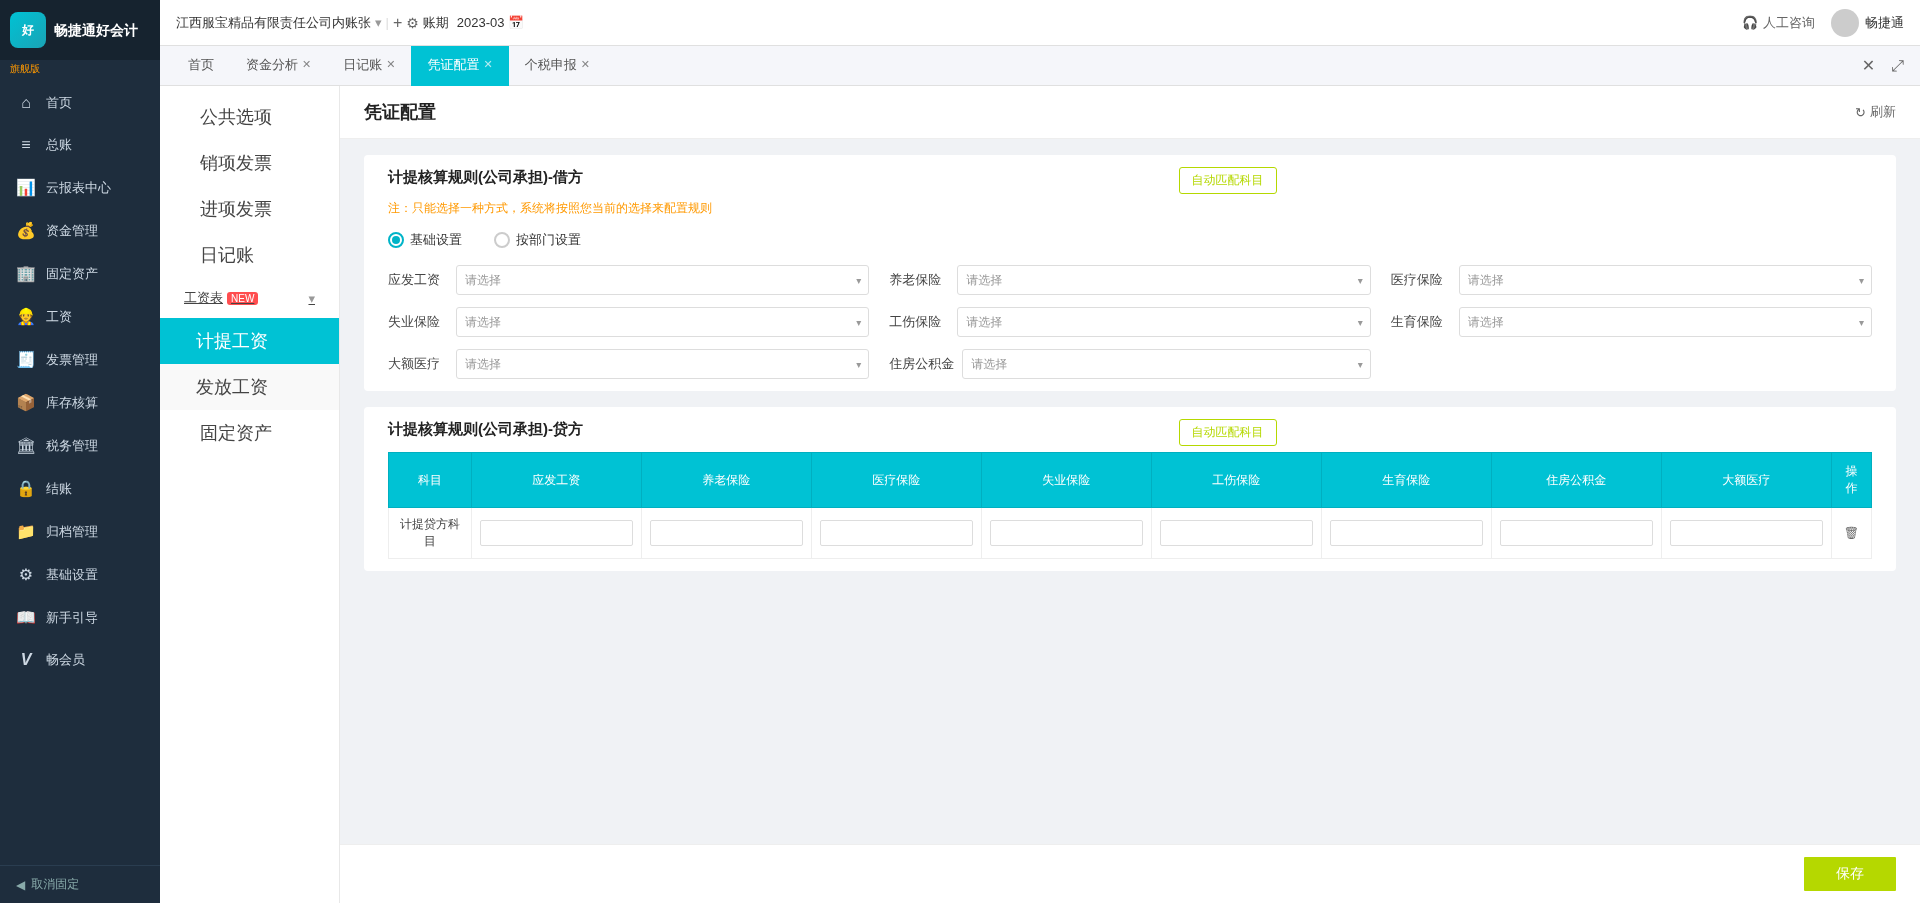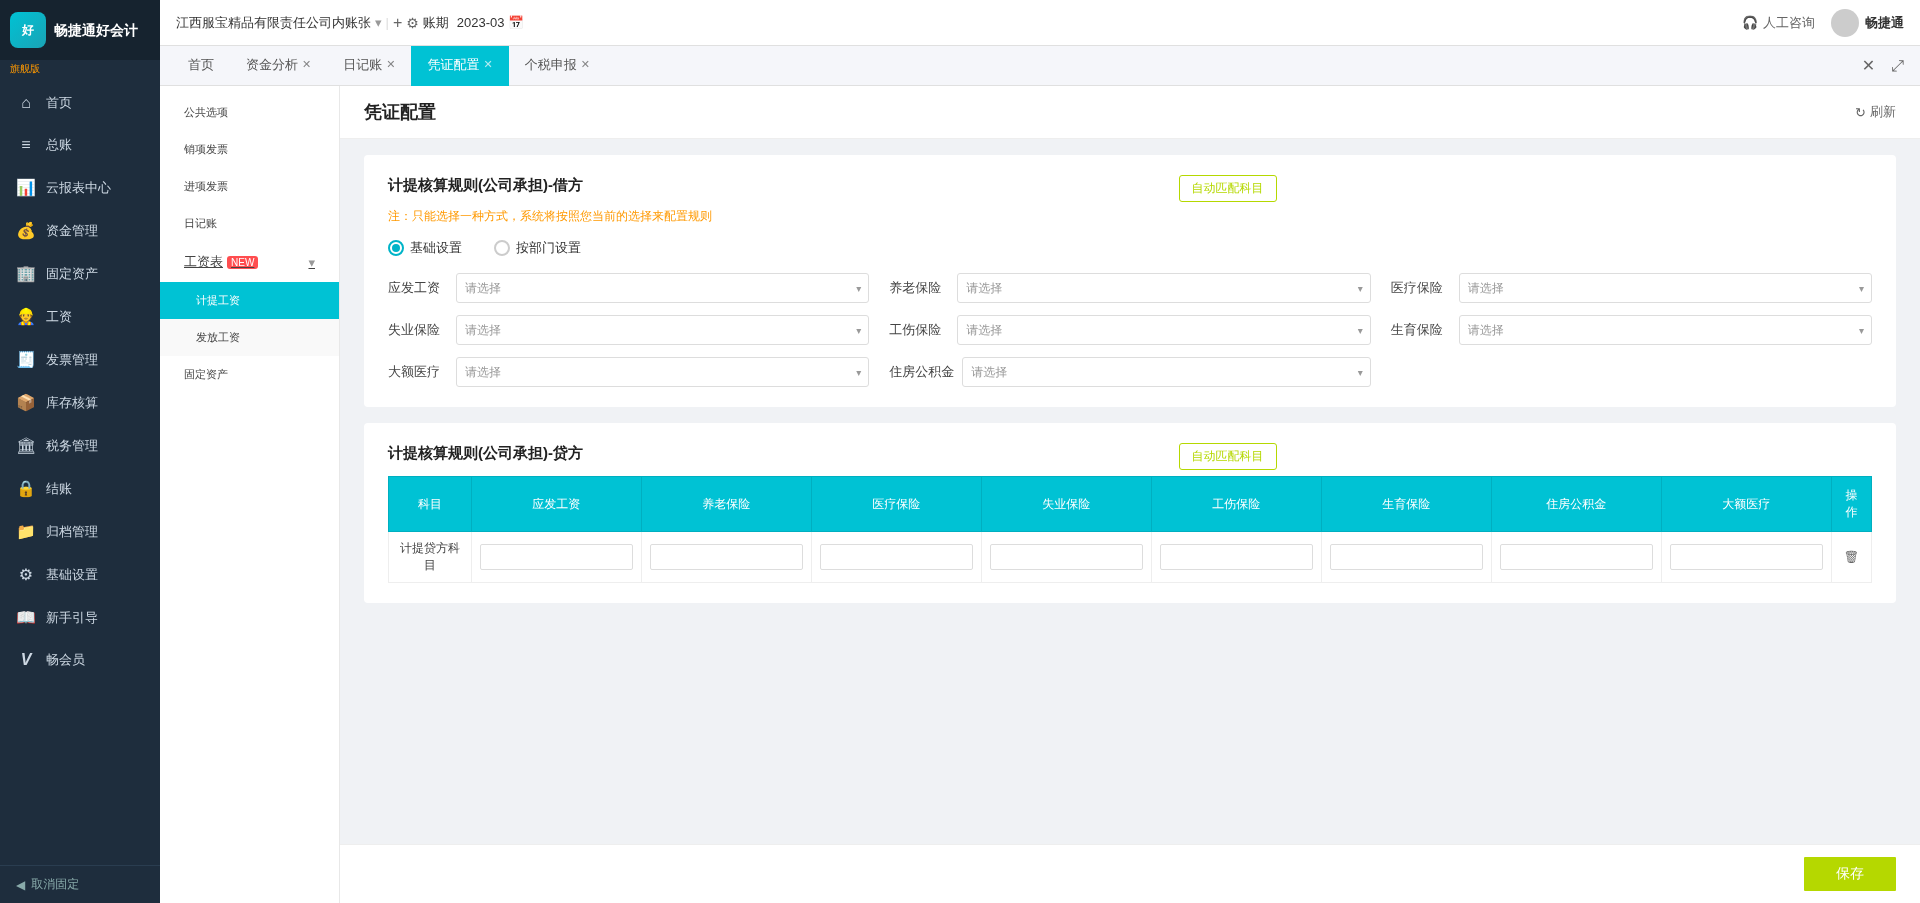--- a/index.html
+++ b/index.html
@@ -65,21 +65,21 @@
       display: flex; align-items: center; gap: 4px;
       font-size: 13px; color: #333; cursor: pointer;
     }
     .topbar-divider { color: #ddd; }
     .topbar-add { color: #666; cursor: pointer; font-size: 16px; }
     .topbar-gear { color: #666; cursor: pointer; font-size: 14px; }
     .topbar-period { display: flex; align-items: center; gap: 4px; font-size: 13px; color: #333; }
     .topbar-cal { color: #00b4c8; cursor: pointer; }
     .topbar-right { margin-left: auto; display: flex; align-items: center; gap: 16px; }
     .topbar-service { display: flex; align-items: center; gap: 4px; color: #666; font-size: 13px; cursor: pointer; }
-    .topbar-user { display: flex; align-items: center; gap: 6px; color: #333; font-size: 13px; cursor: pointer; font-weight: bold; }
+    .topbar-user { display: flex; align-items: center; gap: 6px; color: #333; font-size: 13px; cursor: pointer; }
     .user-avatar { width: 28px; height: 28px; background: #ccc; border-radius: 50%; }
 
     
     .tabbar {
       background: #f5f6fa;
       border-bottom: 1px solid #e0e0e0;
       display: flex; align-items: center;
       padding: 0 12px;
       height: 40px;
       gap: 0;
@@ -109,22 +109,22 @@
     
     .left-nav {
       width: 180px;
       min-width: 180px;
       background: #fff;
       border-right: 1px solid #e8e8e8;
       overflow-y: auto;
       padding-top: 8px;
     }
     .left-nav-item {
-      padding: 11px 24px;
-      font-size: 11px;
+      padding: 11px 40px;
+      font-size: 18px;
       color: #444;
       cursor: pointer;
       position: relative;
     }
     .left-nav-item.active {
       background: #00c2d4;
       color: #fff;
     }
     .left-nav-group {
       display: flex; align-items: center; justify-content: space-between;
@@ -168,21 +168,21 @@
     .page-scroll {
       flex: 1;
       overflow-y: auto;
       padding: 16px 24px;
     }
 
     
     .section-card {
       background: #fff;
       border-radius: 4px;
-      padding: 20px 24px;
+      padding: 12px 24px;
       margin-bottom: 16px;
     }
     .section-title {
       font-size: 15px;
       font-weight: bold;
       color: #222;
       margin-bottom: 6px;
     }
     .section-note {
       font-size: 12px;

